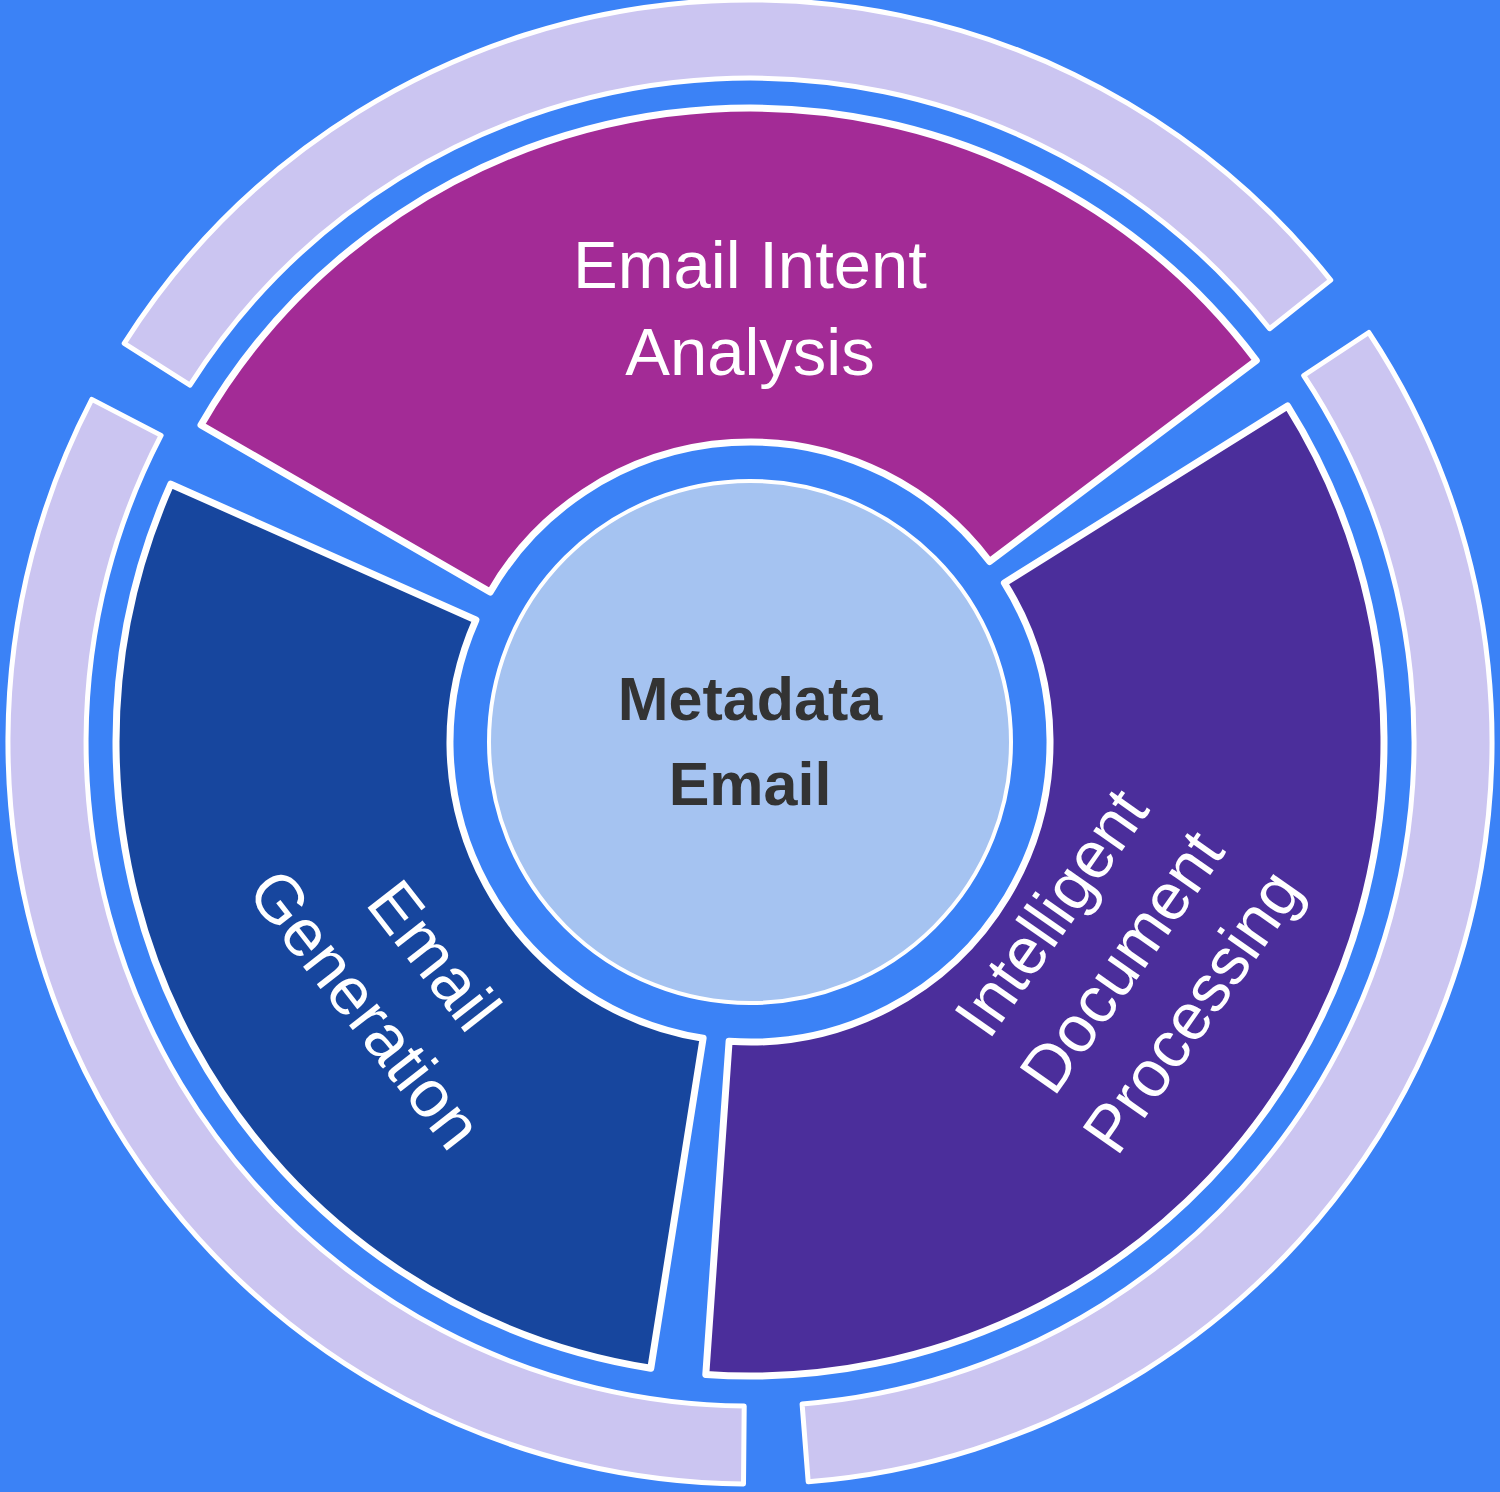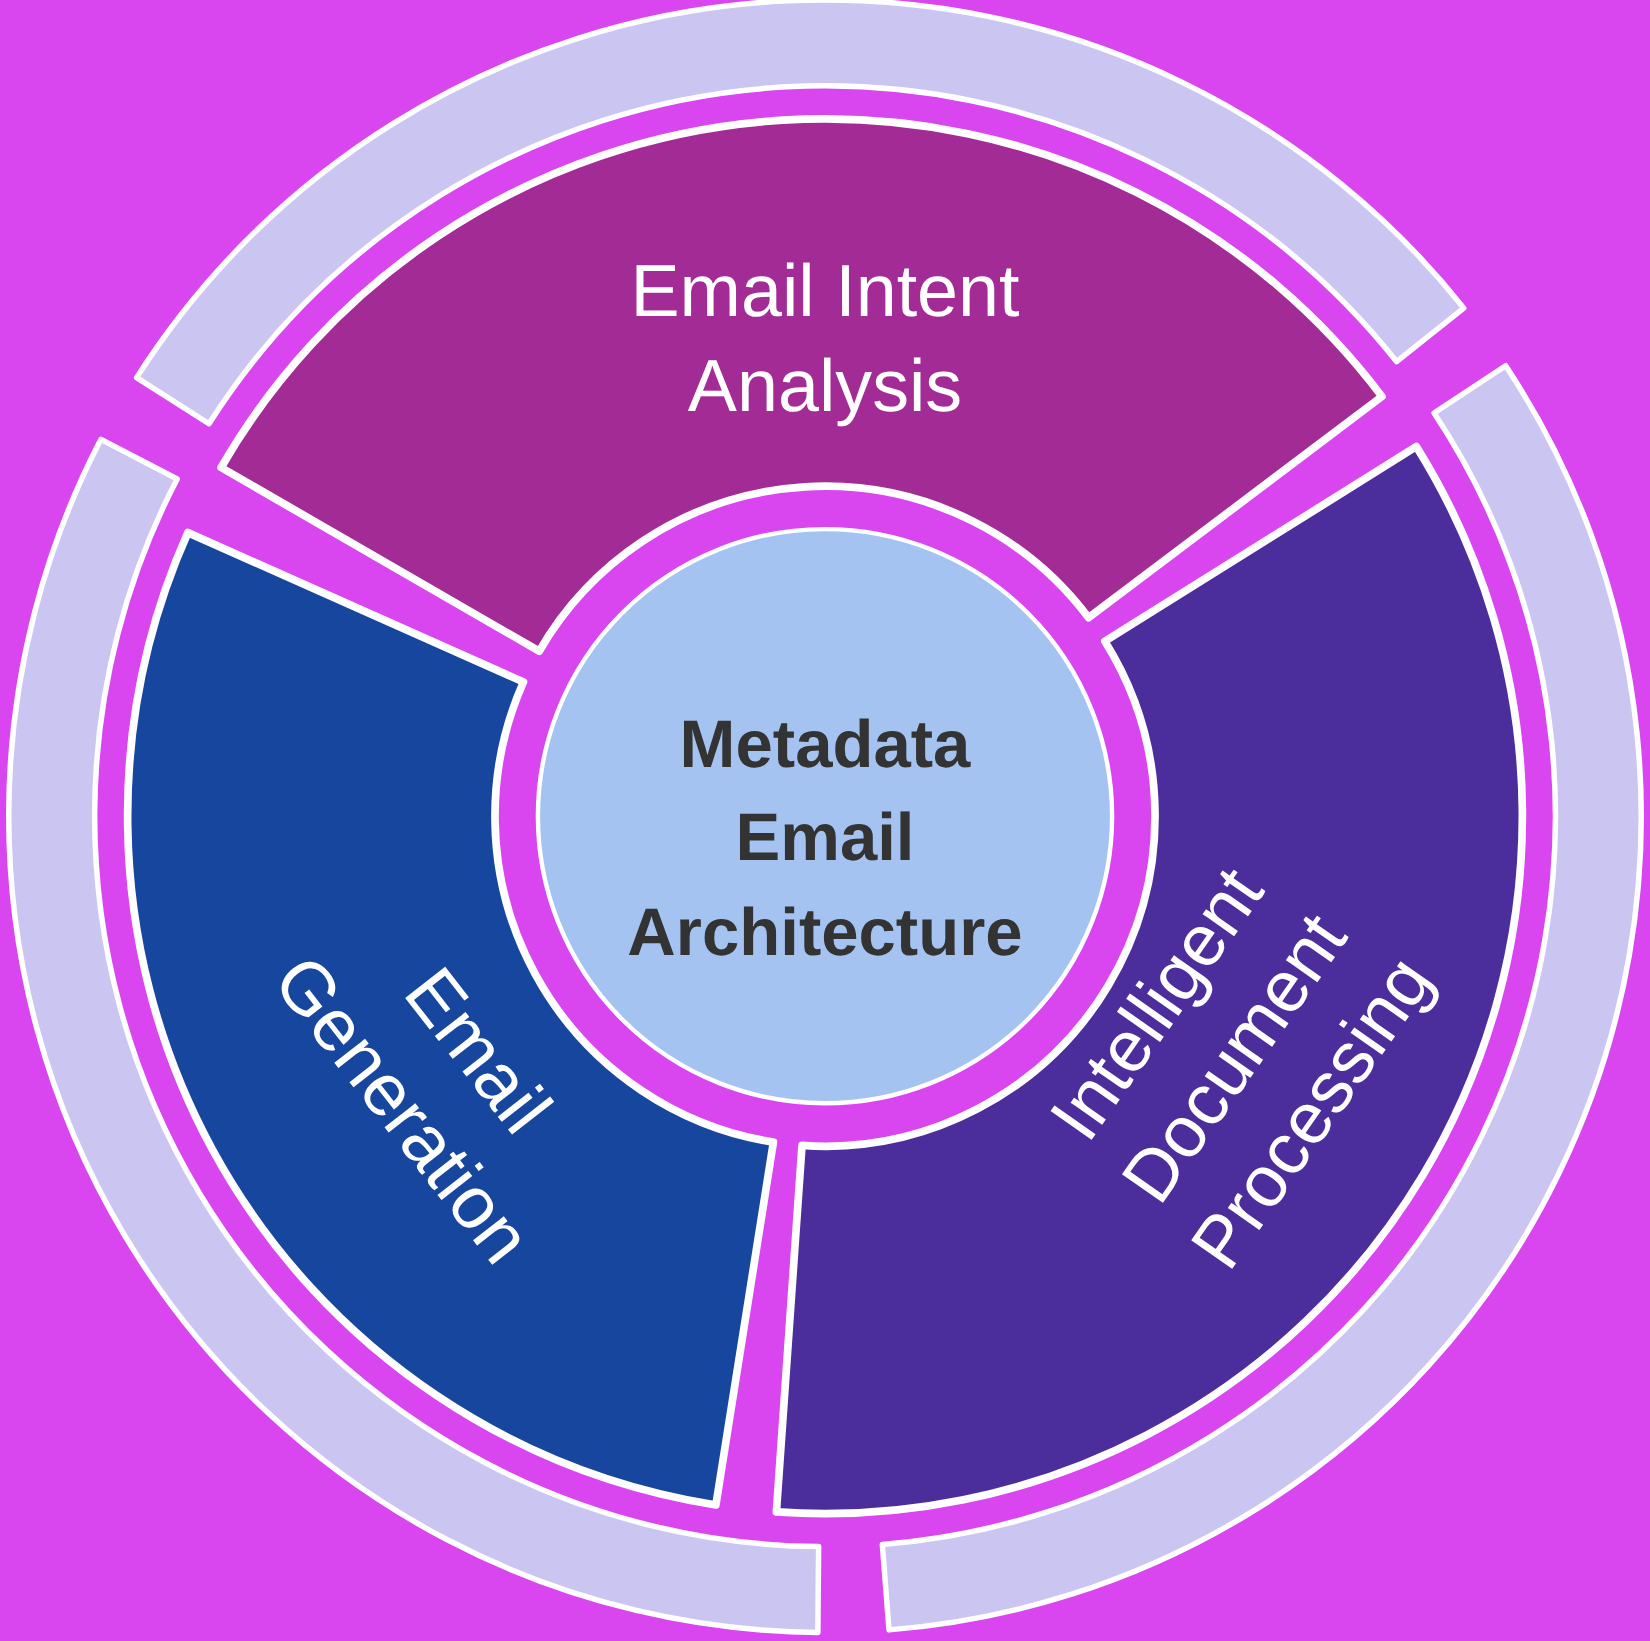--- a/index.html
+++ b/index.html
@@ -5,21 +5,21 @@
   html, body {
     margin: 0;
     padding: 0;
     background: #4B7352;
   }
   .stage {
     position: relative;
     width: 1500px;
     height: 1492px;
     overflow: hidden;
-    background: #d946ef;
+    background: #3b82f6;
     font-family: "Liberation Sans", "DejaVu Sans", sans-serif;
   }
   .stage svg {
     position: absolute;
     left: 0;
     top: 0;
     width: 1500px;
     height: 1492px;
     display: block;
   }
@@ -37,21 +37,20 @@
   .label-email-intent   { left: 750px;  top: 308px; }
   .label-email-gen      { left: 400px;  top: 982px;  transform: translate(-50%,-50%) rotate(52deg); }
   .label-idp            { left: 1122px; top: 962px;  font-size: 66px; transform: translate(-50%,-50%) rotate(-55deg); }
   .label-center {
     left: 750px;
     top: 742px;
     color: #333333;
     font-size: 61px;
     font-weight: 700;
     line-height: 1.4;
-    margin-top: 20px;
   }
 </style>
 </head>
 <body>
 
 <div class="stage">
 
   <svg viewBox="0 0 1500 1492">
 
     <g stroke="#FFFFFF" stroke-width="5" stroke-linejoin="round">
@@ -81,16 +80,15 @@
 
   <div class="label label-idp">
     <div>Intelligent</div>
     <div>Document</div>
     <div>Processing</div>
   </div>
 
   <div class="label label-center">
     <div>Metadata</div>
     <div>Email</div>
-    <div>Architecture</div>
   </div>
 
 </div>
 
 </body></html>

